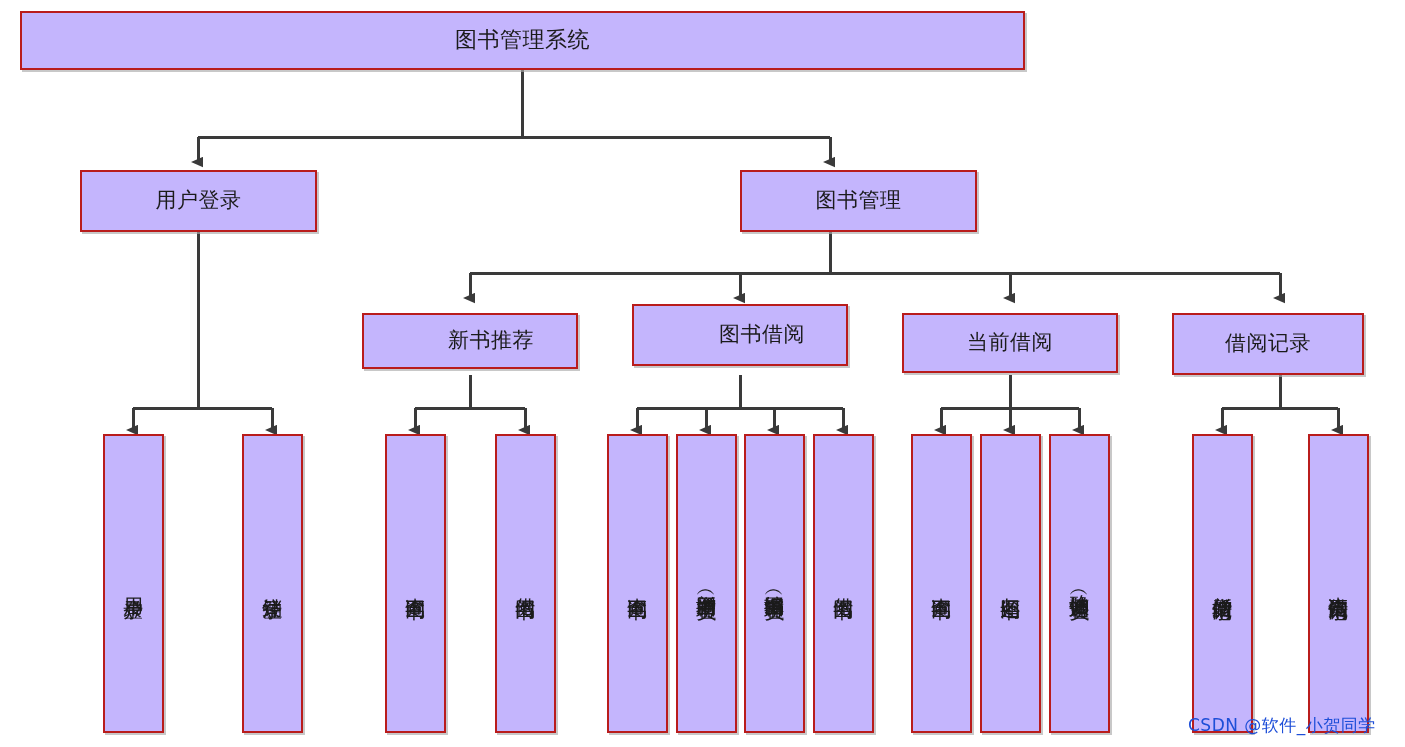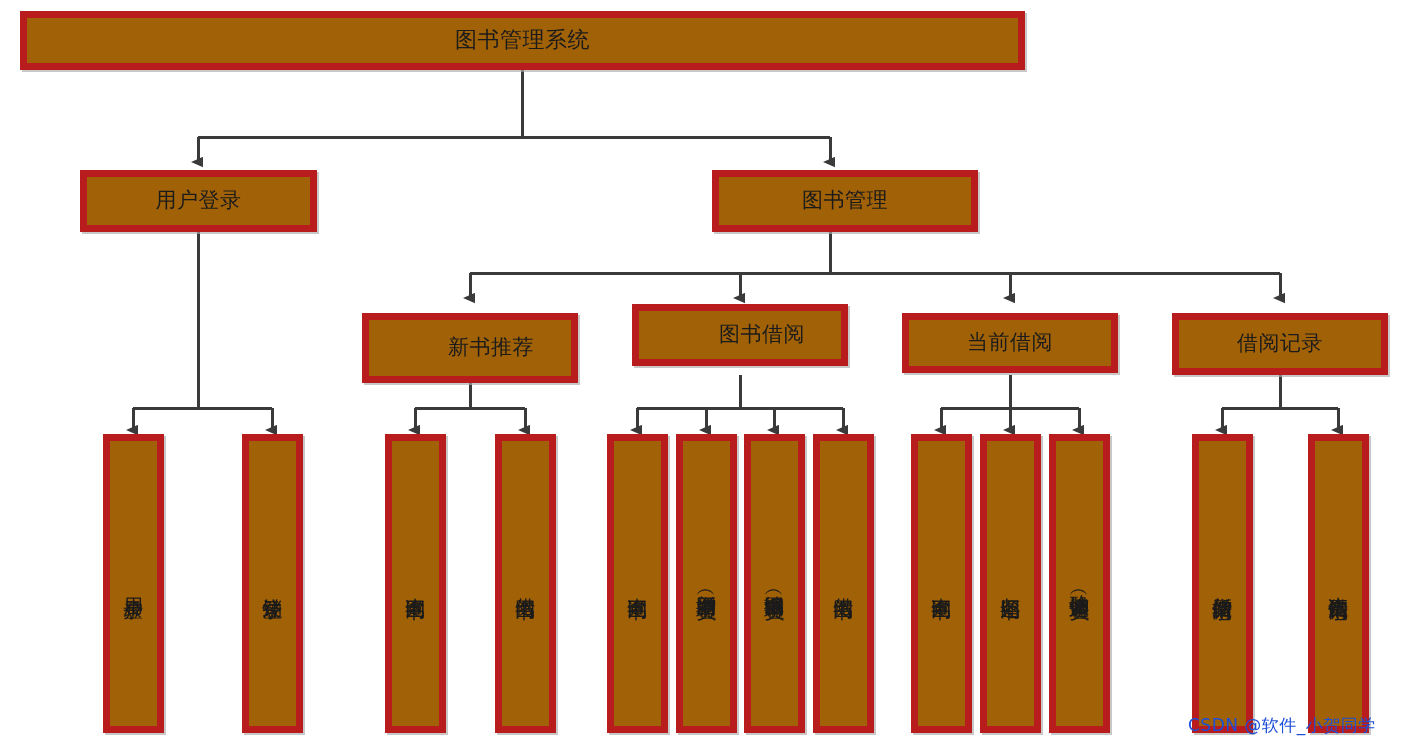--- a/index.html
+++ b/index.html
@@ -21,22 +21,22 @@
   }
   svg.diagram-svg {
     position: absolute;
     top: 0; left: 0;
     width: 1405px;
     height: 747px;
   }
   .node-box {
     position: absolute;
     box-sizing: border-box;
-    background: #a16207;
-    border: 7px solid #b91c1c;
+    background: #c4b5fd;
+    border: 2px solid #b91c1c;
     box-shadow: 2px 2px 0 rgba(170,170,170,0.65);
     display: flex;
     align-items: center;
     justify-content: center;
     overflow: hidden;
   }
   .node-label-h {
     color: #1b1b1b;
     font-size: 21px;
     line-height: 1.1;
@@ -126,34 +126,34 @@
     </g>
   </svg>
 
   <div class="node-box node-root" style="left:20px; top:11px; width:1005px; height:59px;">
     <span class="node-label-h">图书管理系统</span>
   </div>
 
   <div class="node-box" style="left:80px; top:170px; width:237px; height:62px;">
     <span class="node-label-h">用户登录</span>
   </div>
-  <div class="node-box" style="left:712px; top:170px; width:266px; height:62px;">
+  <div class="node-box" style="left:740px; top:170px; width:237px; height:62px;">
     <span class="node-label-h">图书管理</span>
   </div>
 
-  <div class="node-box" style="left:362px; top:313px; width:216px; height:70px;padding-left:42px;">
+  <div class="node-box" style="left:362px; top:313px; width:216px; height:56px;padding-left:42px;">
     <span class="node-label-h">新书推荐</span>
   </div>
   <div class="node-box" style="left:632px; top:304px; width:216px; height:62px;padding-left:44px;">
     <span class="node-label-h">图书借阅</span>
   </div>
   <div class="node-box" style="left:902px; top:313px; width:216px; height:60px;">
     <span class="node-label-h">当前借阅</span>
   </div>
-  <div class="node-box" style="left:1172px; top:313px; width:216px; height:62px;">
+  <div class="node-box" style="left:1172px; top:313px; width:192px; height:62px;">
     <span class="node-label-h">借阅记录</span>
   </div>
 
   <div class="node-box vertical" style="left:103px; top:434px; width:61px; height:299px;">
     <span class="node-label-v">用户登录</span>
   </div>
   <div class="node-box vertical" style="left:242px; top:434px; width:61px; height:299px;">
     <span class="node-label-v">注销登录</span>
   </div>
 

